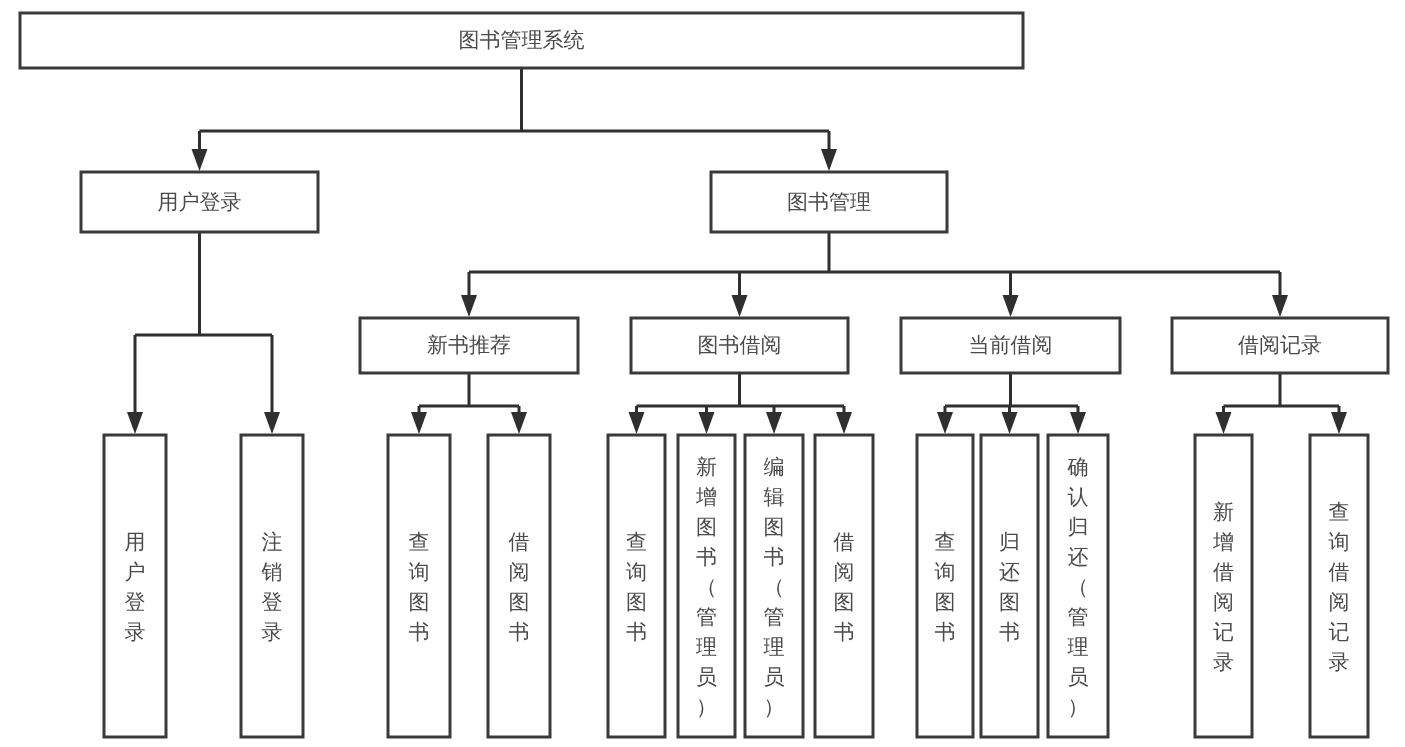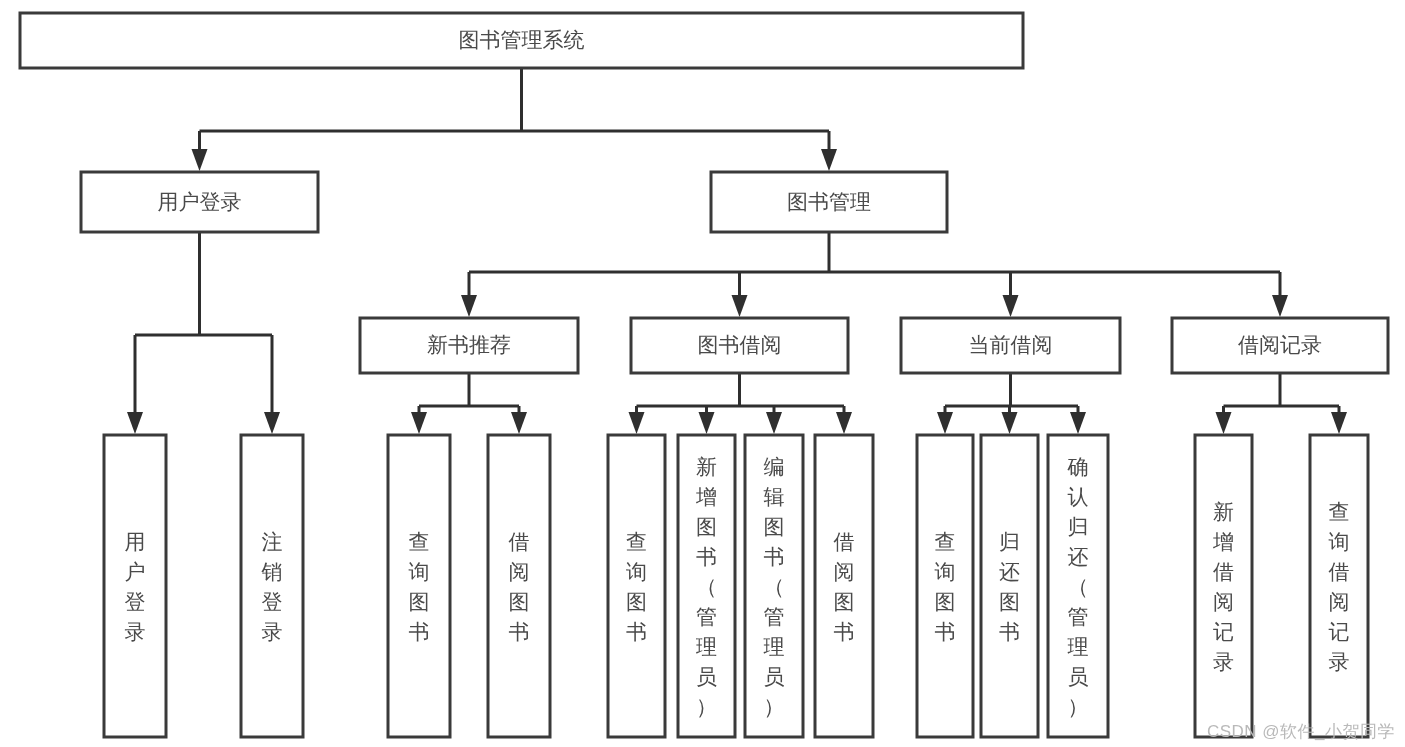--- a/index.html
+++ b/index.html
@@ -217,14 +217,13 @@
         <g>
           <rect x="1195" y="435" width="57" height="302" class="node-box"></rect>
           <text x="1223.5" y="0" class="node-label-vertical"><tspan x="1223.5" y="519.4">新</tspan><tspan x="1223.5" y="549.4">增</tspan><tspan x="1223.5" y="579.4">借</tspan><tspan x="1223.5" y="609.4">阅</tspan><tspan x="1223.5" y="639.4">记</tspan><tspan x="1223.5" y="669.4">录</tspan></text>
         </g>
         <g>
           <rect x="1310" y="435" width="58" height="302" class="node-box"></rect>
           <text x="1339" y="0" class="node-label-vertical"><tspan x="1339" y="519.4">查</tspan><tspan x="1339" y="549.4">询</tspan><tspan x="1339" y="579.4">借</tspan><tspan x="1339" y="609.4">阅</tspan><tspan x="1339" y="639.4">记</tspan><tspan x="1339" y="669.4">录</tspan></text>
         </g>
       </g>
   </svg>
-  <div class="watermark">CSDN @软件_小贺同学</div>
 </div>
 
 </body></html>

